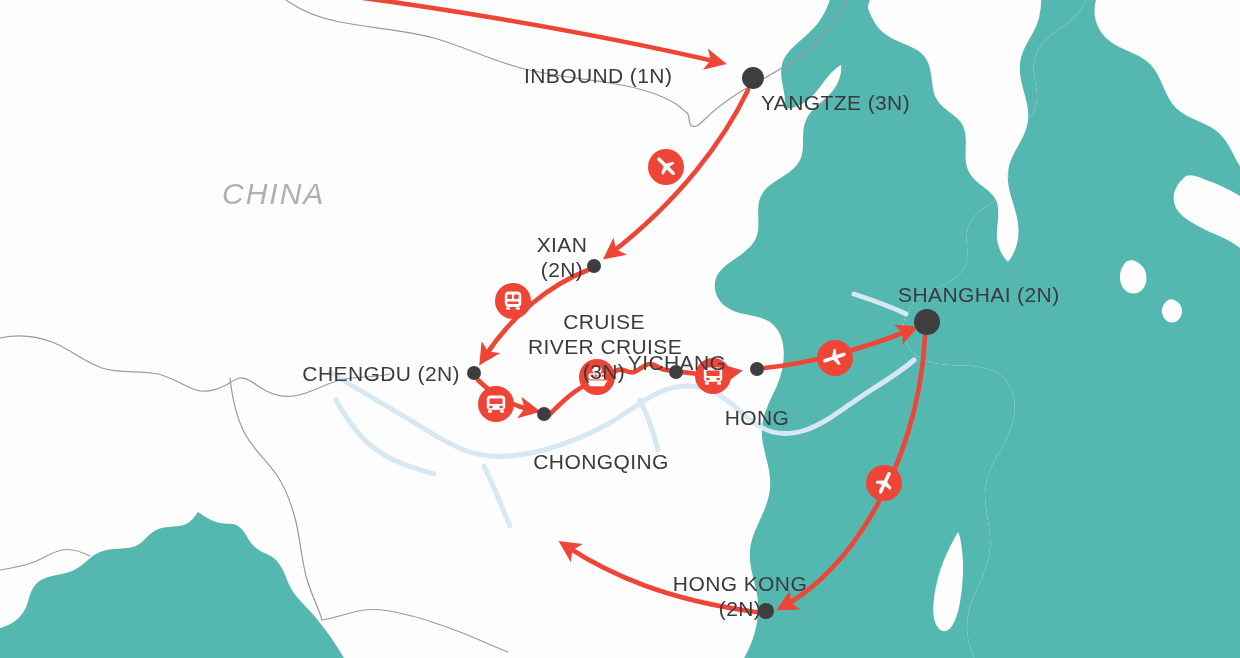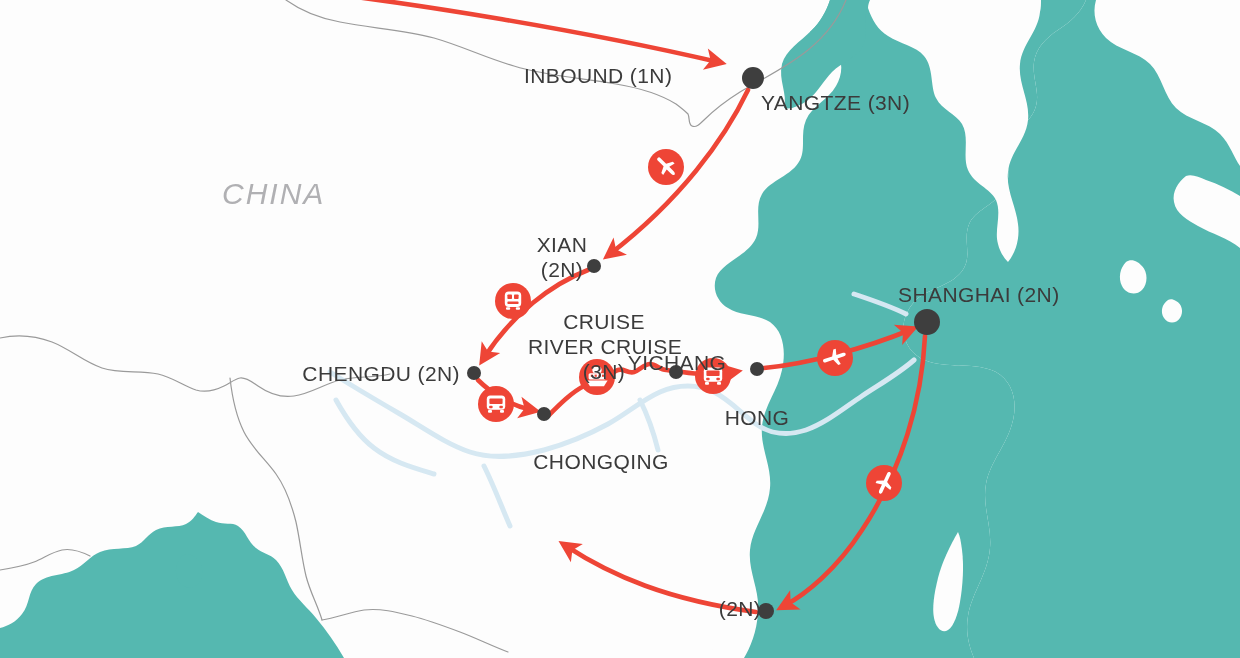--- a/index.html
+++ b/index.html
@@ -448,15 +448,16 @@
   <div class="map-label lbl-right" style="left:238px; top:362px; width:222px;">CHENGDU (2N)</div>
 
   <div class="map-label lbl-center" style="left:466px; top:425px; width:270px;">CHONGQING</div>
 
   <div class="map-label lbl-center" style="left:606px; top:326px; width:142px;">YICHANG</div>
 
   <div class="map-label lbl-center" style="left:686px; top:381px; width:142px;">HONG</div>
 
   <div class="map-label" style="left:898px; top:283px;">SHANGHAI (2N)</div>
 
+  <div class="map-label lbl-center" style="left:614px; top:547px; width:252px;">HONG KONG</div>
   <div class="map-label lbl-center" style="left:614px; top:572px; width:252px;">(2N)</div>
 
 </div>
 
 </body></html>

